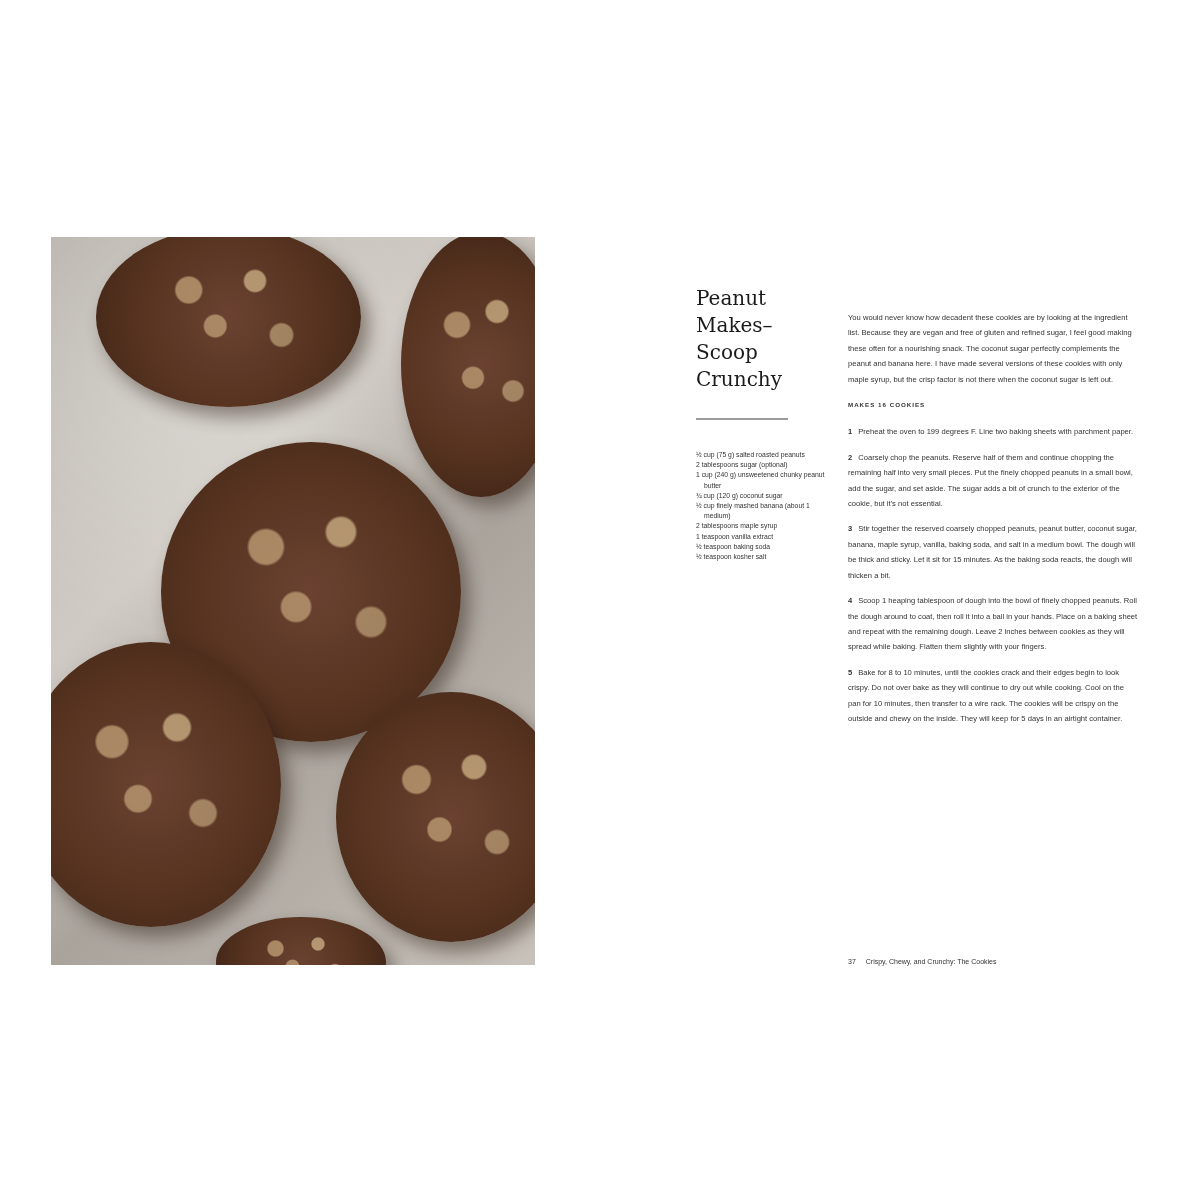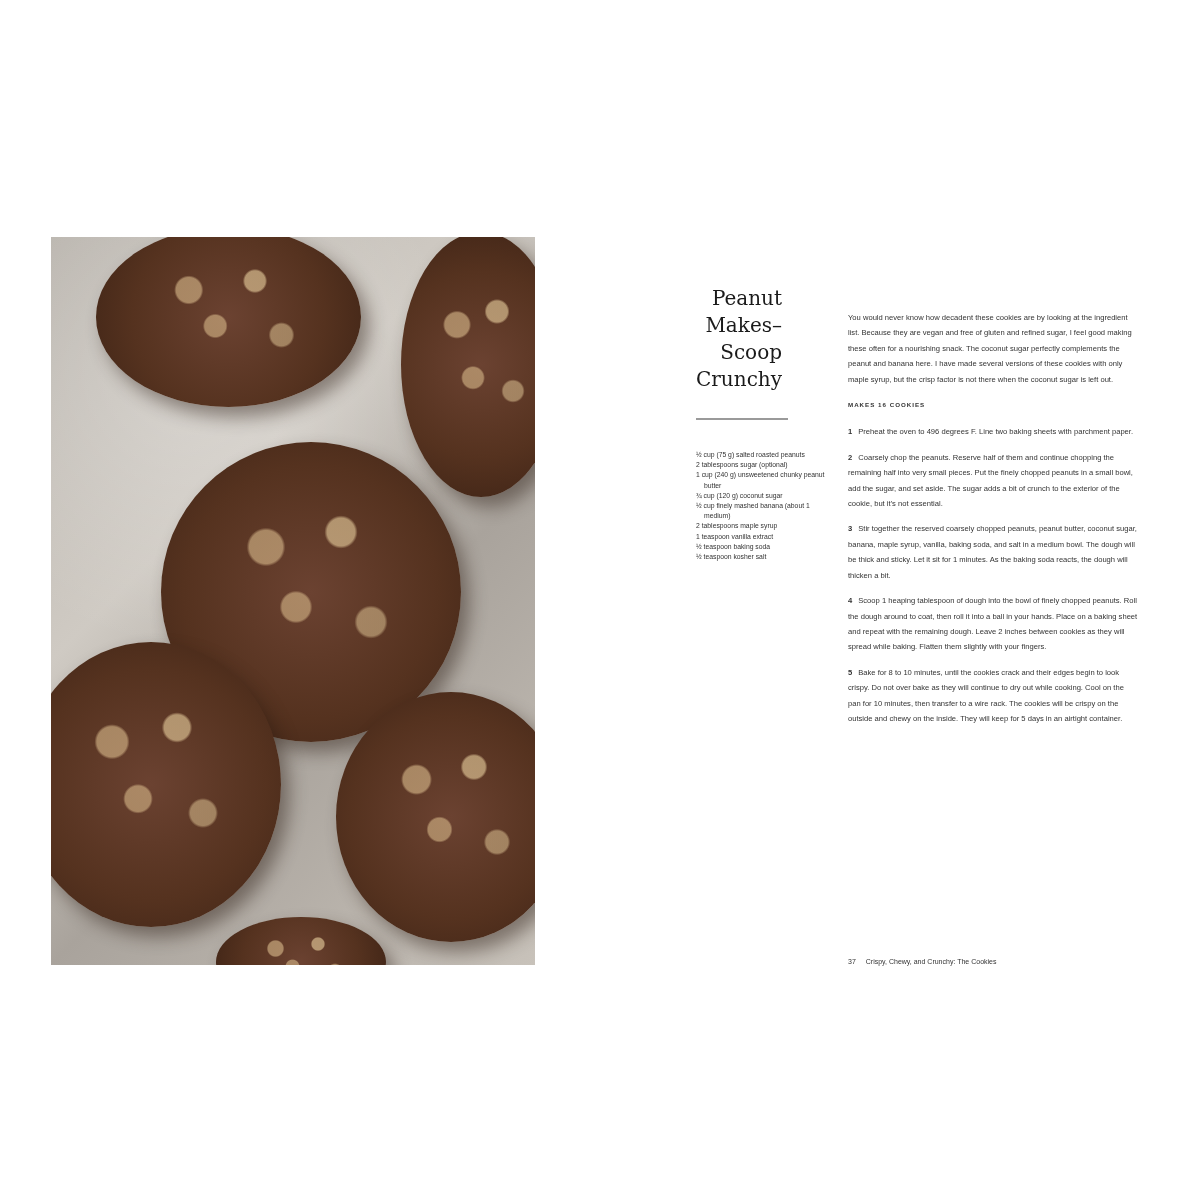--- a/index.html
+++ b/index.html
@@ -13,21 +13,21 @@
   .cookie { position:absolute; border-radius:50%;
     background:
       radial-gradient(circle at 35% 35%, rgba(230,200,150,0.55) 0 6%, transparent 7%),
       radial-gradient(circle at 60% 30%, rgba(235,210,160,0.6) 0 5%, transparent 6%),
       radial-gradient(circle at 45% 55%, rgba(225,195,145,0.55) 0 6%, transparent 7%),
       radial-gradient(circle at 70% 60%, rgba(230,205,155,0.5) 0 5%, transparent 6%),
       radial-gradient(circle at 50% 50%, #6b4231 0%, #55321f 60%, #3f2416 100%);
     box-shadow: 8px 10px 18px rgba(40,25,15,0.45);
   }
   .title { position:absolute; left:696px; top:285px; font-family:"DejaVu Serif", serif; font-size:20px; line-height:27px; color:#1a1a1a; margin:0; font-weight:normal; }
-  .title span { display:block;text-align:right; }
+  .title span { display:block; }
   .rule { position:absolute; left:696px; top:418px; width:92px; height:2px; background:#9a9a9a; }
   .ingredients { position:absolute; left:696px; top:450px; width:130px; margin:0; padding:0; list-style:none; font-size:6.8px; line-height:10.2px; color:#333; }
   .ingredients li { padding-left:8px; text-indent:-8px; }
   .body { position:absolute; left:848px; top:284px; width:290px; font-size:7.6px; line-height:15.4px; color:#333;margin-top:26px; }
   .body p { margin:0 0 10px 0; }
   .makes { font-size:6.2px; letter-spacing:1px; text-transform:uppercase; font-weight:bold; margin:4px 0 12px 0; color:#333; }
   .step { margin:0 0 9px 0; }
   .step .num { font-weight:bold; margin-right:6px; }
   .footer { position:absolute; left:848px; top:958px; font-size:7px; color:#333; white-space:nowrap; }
   .footer .pg { margin-right:8px; }
@@ -60,23 +60,23 @@
   <li>½ cup finely mashed banana (about 1 medium)</li>
   <li>2 tablespoons maple syrup</li>
   <li>1 teaspoon vanilla extract</li>
   <li>½ teaspoon baking soda</li>
   <li>½ teaspoon kosher salt</li>
 </ul>
 
 <div class="body">
   <p>You would never know how decadent these cookies are by looking at the ingredient list. Because they are vegan and free of gluten and refined sugar, I feel good making these often for a nourishing snack. The coconut sugar perfectly complements the peanut and banana here. I have made several versions of these cookies with only maple syrup, but the crisp factor is not there when the coconut sugar is left out.</p>
   <div class="makes">Makes 16 cookies</div>
-  <p class="step"><span class="num">1</span><span>Preheat the oven to 496 degrees F. Line two baking sheets with parchment paper.</span></p>
+  <p class="step"><span class="num">1</span><span>Preheat the oven to 199 degrees F. Line two baking sheets with parchment paper.</span></p>
   <p class="step"><span class="num">2</span><span>Coarsely chop the peanuts. Reserve half of them and continue chopping the remaining half into very small pieces. Put the finely chopped peanuts in a small bowl, add the sugar, and set aside. The sugar adds a bit of crunch to the exterior of the cookie, but it's not essential.</span></p>
-  <p class="step"><span class="num">3</span><span>Stir together the reserved coarsely chopped peanuts, peanut butter, coconut sugar, banana, maple syrup, vanilla, baking soda, and salt in a medium bowl. The dough will be thick and sticky. Let it sit for 1 minutes. As the baking soda reacts, the dough will thicken a bit.</span></p>
+  <p class="step"><span class="num">3</span><span>Stir together the reserved coarsely chopped peanuts, peanut butter, coconut sugar, banana, maple syrup, vanilla, baking soda, and salt in a medium bowl. The dough will be thick and sticky. Let it sit for 15 minutes. As the baking soda reacts, the dough will thicken a bit.</span></p>
   <p class="step"><span class="num">4</span><span>Scoop 1 heaping tablespoon of dough into the bowl of finely chopped peanuts. Roll the dough around to coat, then roll it into a ball in your hands. Place on a baking sheet and repeat with the remaining dough. Leave 2 inches between cookies as they will spread while baking. Flatten them slightly with your fingers.</span></p>
   <p class="step"><span class="num">5</span><span>Bake for 8 to 10 minutes, until the cookies crack and their edges begin to look crispy. Do not over bake as they will continue to dry out while cooking. Cool on the pan for 10 minutes, then transfer to a wire rack. The cookies will be crispy on the outside and chewy on the inside. They will keep for 5 days in an airtight container.</span></p>
 </div>
 
 <div class="footer">
   <span class="pg">37</span>
   <span>Crispy, Chewy, and Crunchy: The Cookies</span>
 </div>
 
 </body></html>

